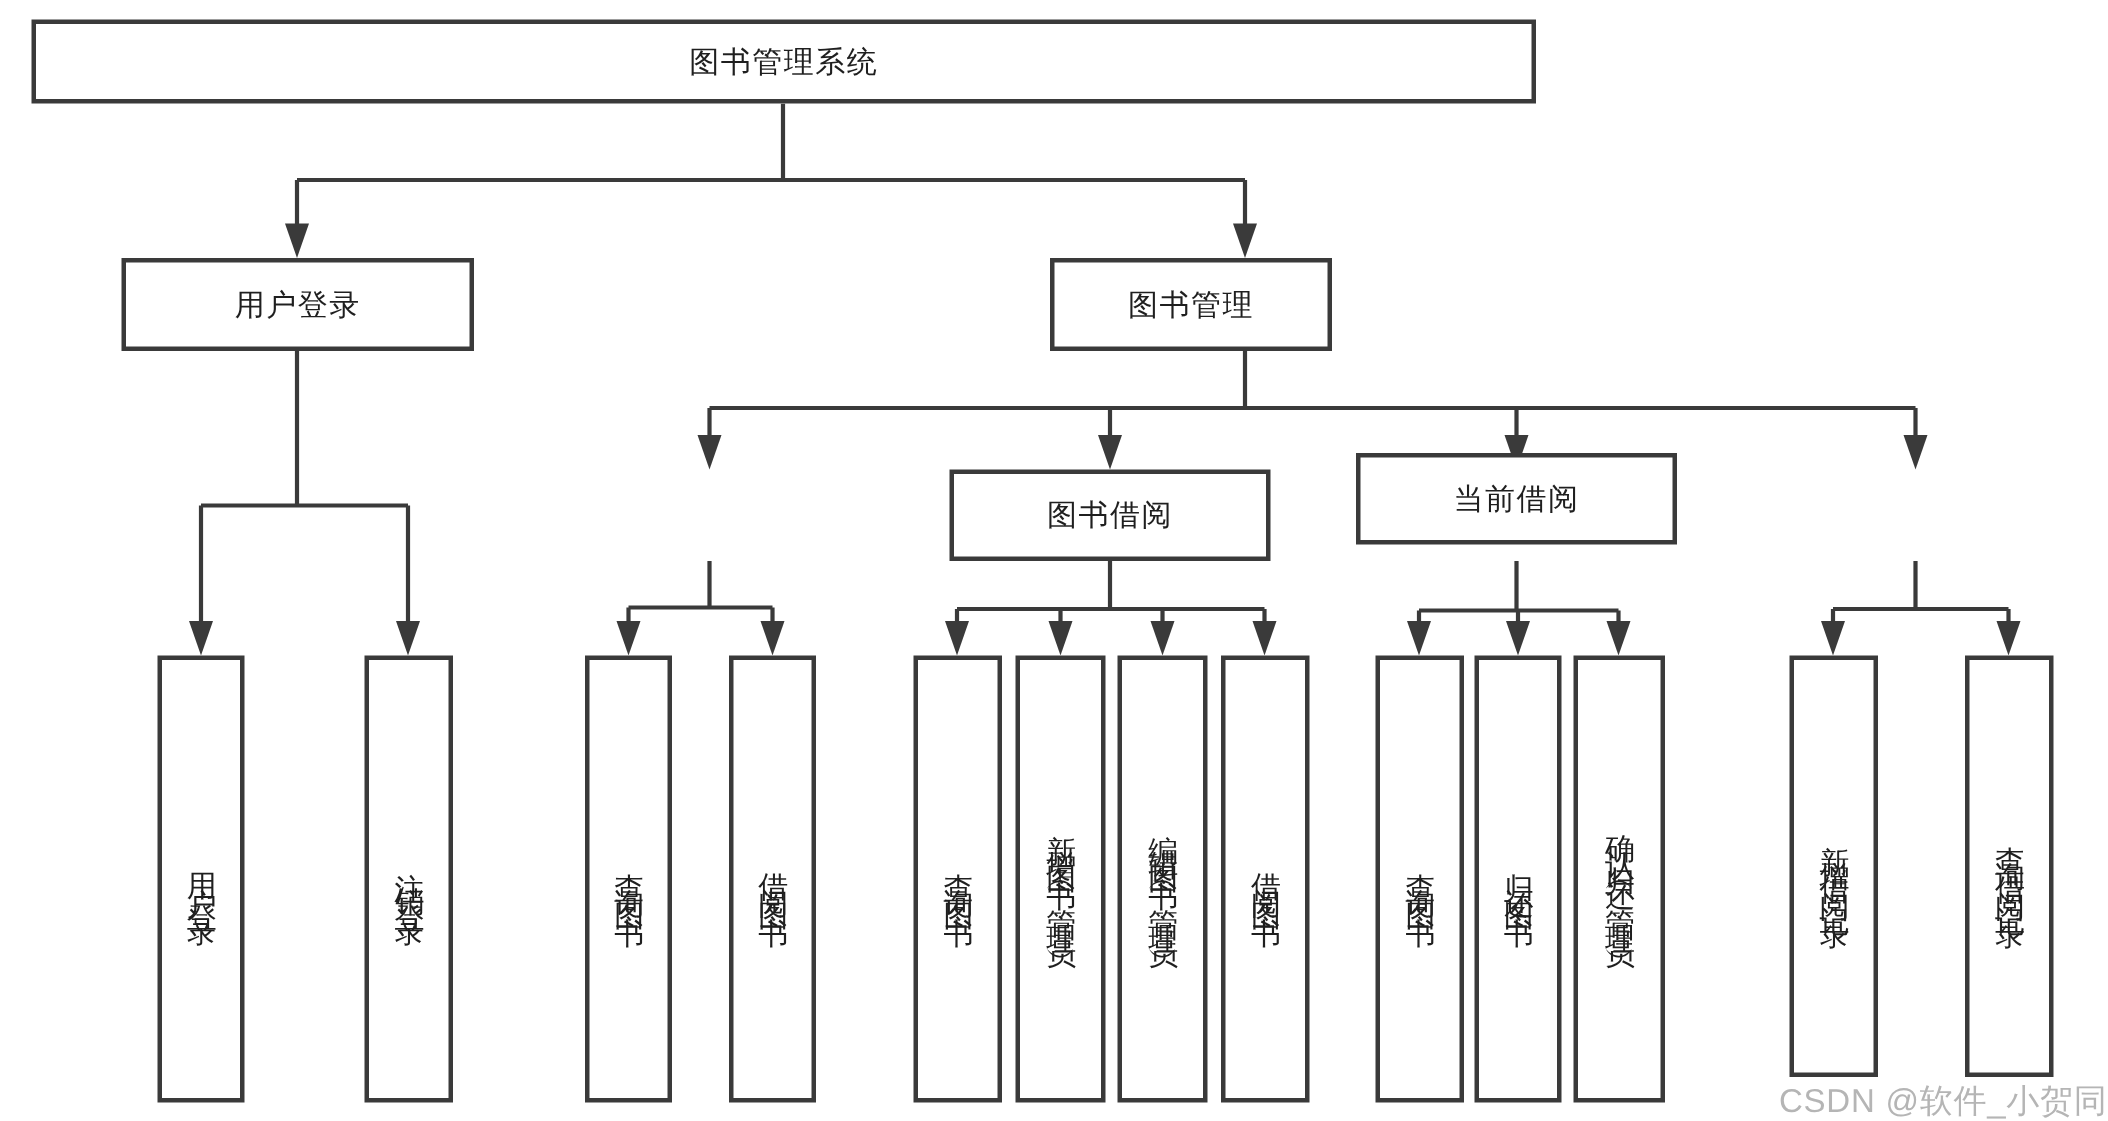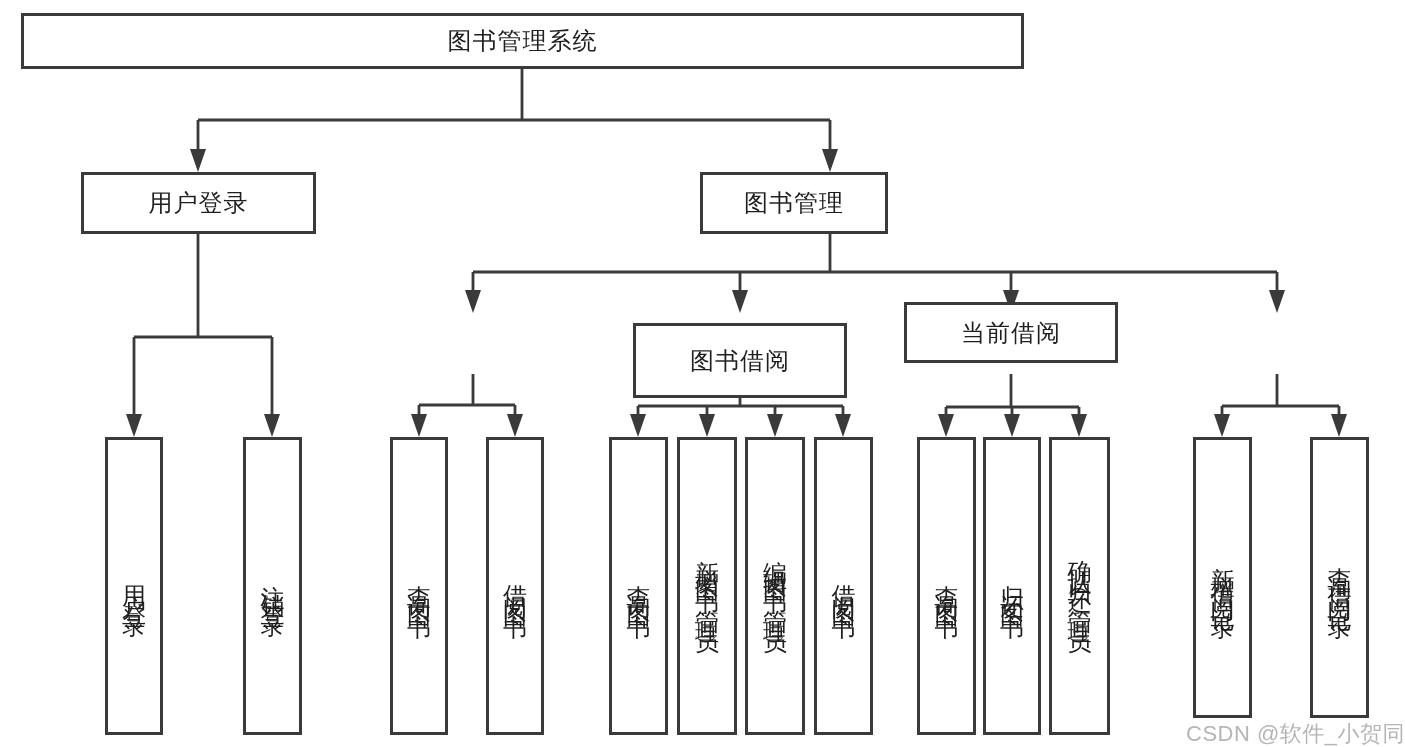--- a/index.html
+++ b/index.html
@@ -25,39 +25,39 @@
   svg.connectors polygon { fill: #3a3a3a; stroke: none; }
   .node {
     position: absolute;
     box-sizing: border-box;
     border: 3px solid #3a3a3a;
     background: #ffffff;
     display: flex;
     align-items: center;
     justify-content: center;
     color: #1f1f1f;
-    font-size: 24px;
+    font-size: 20px;
     letter-spacing: 1px;
     z-index: 2;
     white-space: nowrap;
   }
   .node.v {
     writing-mode: vertical-rl;
     text-orientation: mixed;
     letter-spacing: 10px;
     line-height: 1;
     white-space: normal;
     padding: 4px 0;
   }
   
   .root            { left: 21px;   top: 13px;  width: 1003px; height: 56px; }
   .n-user-login    { left: 81px;   top: 172px; width: 235px;  height: 62px; }
   .n-book-mgmt     { left: 700px;  top: 172px; width: 188px;  height: 62px; }
   .n-new-book      { left: 361px;  top: 313px; width: 224px;  height: 61px; }
-  .n-book-borrow   { left: 633px;  top: 323px; width: 214px;  height: 75px; }
+  .n-book-borrow   { left: 633px;  top: 313px; width: 214px;  height: 61px; }
   .n-current-bor   { left: 904px;  top: 302px; width: 214px;  height: 61px; }
   .n-bor-record    { left: 1171px; top: 313px; width: 213px;  height: 61px; }
   
   .l-user-login    { left: 105px;  top: 437px; width: 58px; height: 298px; }
   .l-logout        { left: 243px;  top: 437px; width: 59px; height: 298px; }
   .l-nb-query      { left: 390px;  top: 437px; width: 58px; height: 298px; }
   .l-nb-borrow     { left: 486px;  top: 437px; width: 58px; height: 298px; }
   .l-bb-query      { left: 609px;  top: 437px; width: 59px; height: 298px; }
   .l-bb-add        { left: 677px;  top: 437px; width: 60px; height: 298px; }
   .l-bb-edit       { left: 745px;  top: 437px; width: 60px; height: 298px; }

